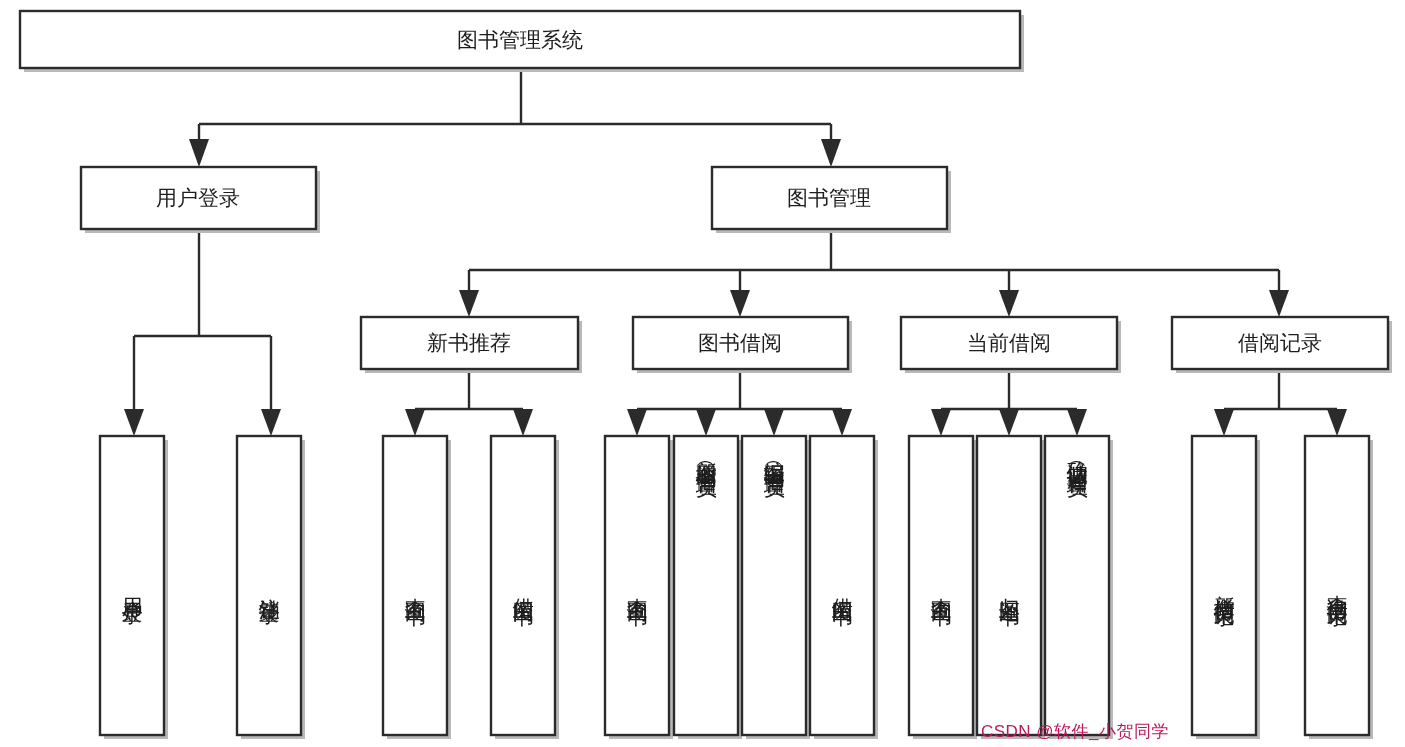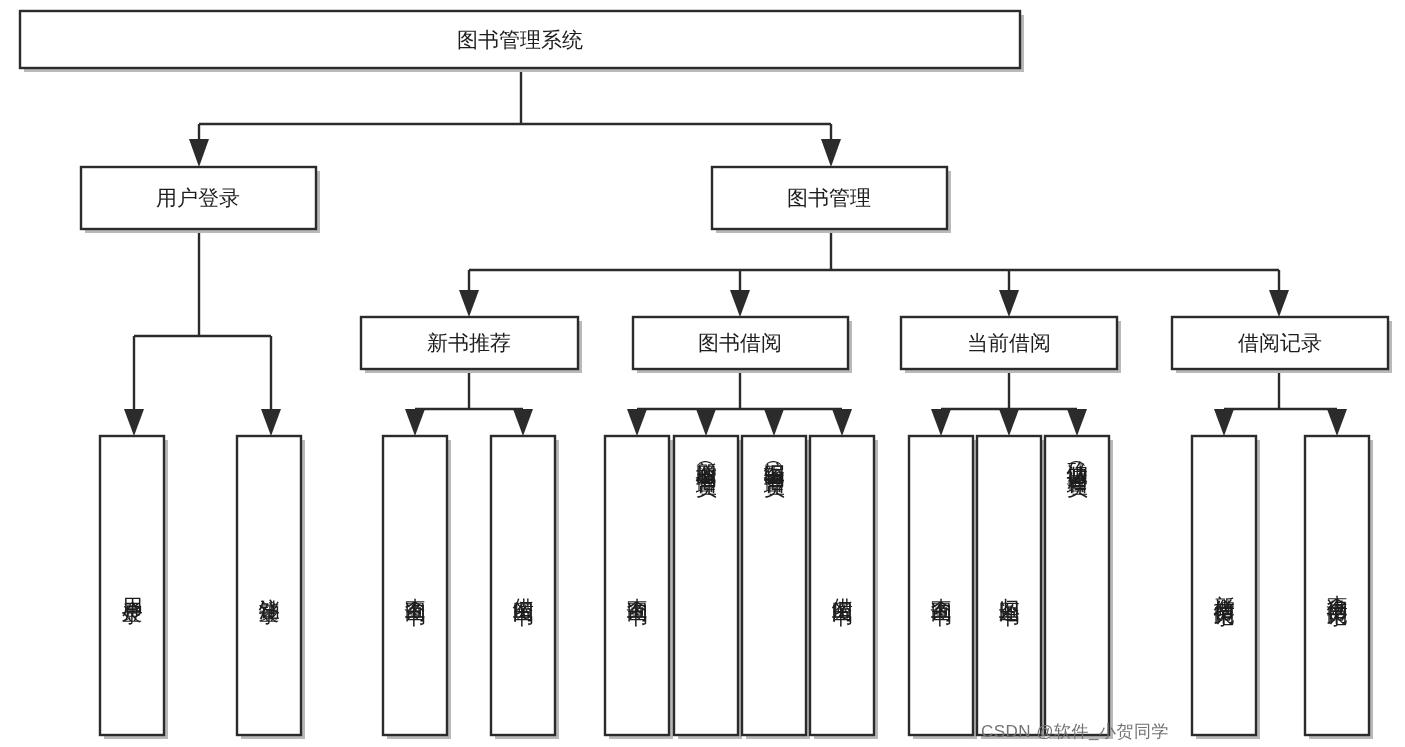--- a/index.html
+++ b/index.html
@@ -69,21 +69,21 @@
     color: #1d1d1d;
     letter-spacing: 2.5px;
     white-space: nowrap;
   }
   .watermark {
     position: absolute;
     right: 8px;
     bottom: 4px;
     font-family: "Liberation Sans", "DejaVu Sans", sans-serif;
     font-size: 17px;
-    color: #737373;
+    color: #be185d;
     white-space: nowrap;
     letter-spacing: 0.5px;
   }
 </style>
 </head>
 <body>
 
 <div id="diagram-root">
 
   <svg class="flow" viewBox="0 0 1405 747">

